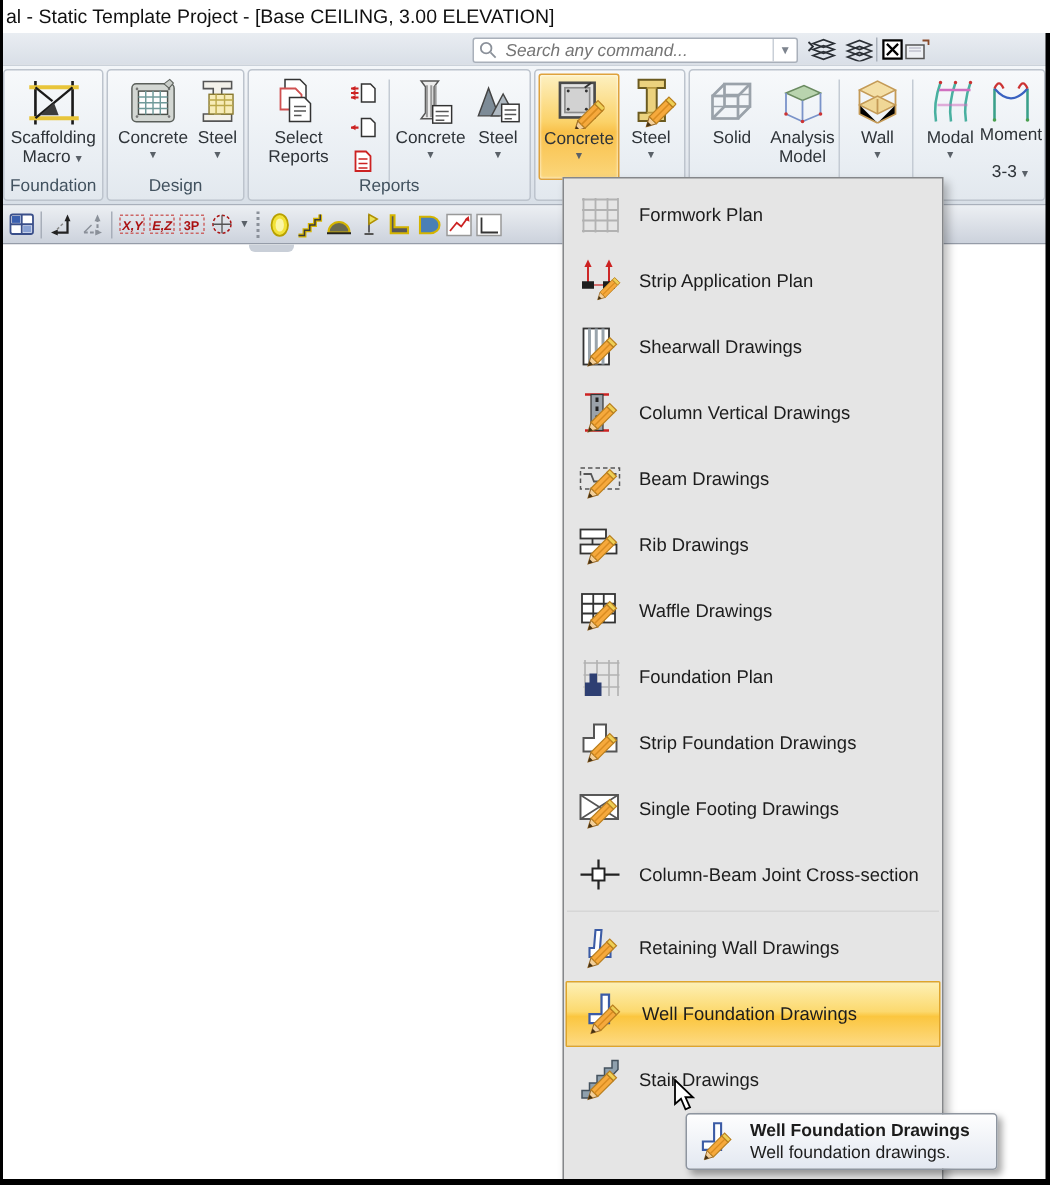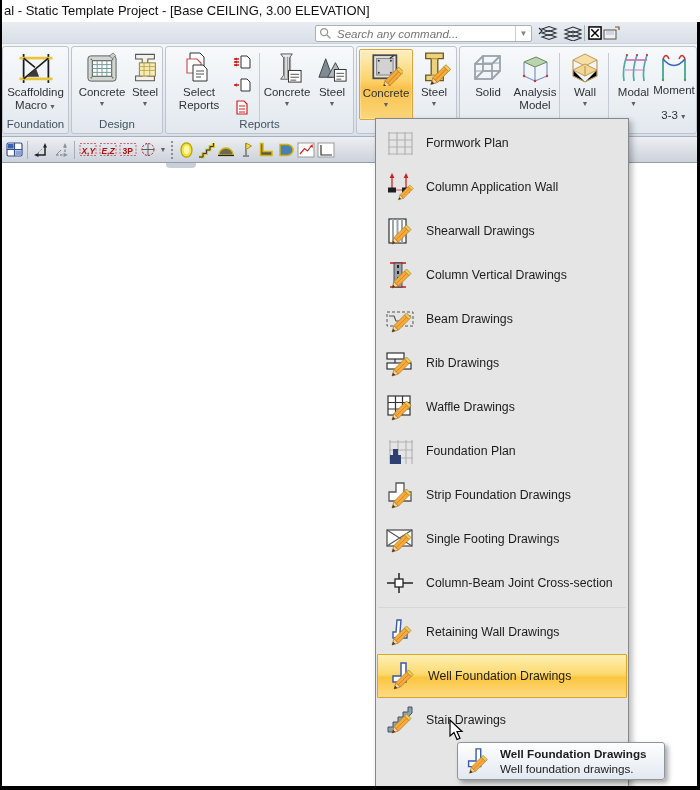--- a/index.html
+++ b/index.html
@@ -521,21 +521,21 @@
             <line x1="21" y1="5" x2="21" y2="18"></line>
             <line x1="7" y1="18" x2="21" y2="18" opacity="0.6"></line>
           </g>
         <polygon points="7,1 4.6,6 9.4,6" fill="#cc2222"></polygon>
           <polygon points="21,1 18.6,6 23.4,6" fill="#cc2222"></polygon>
         <rect x="3" y="15.5" width="8" height="5" fill="#1e1e1e"></rect>
           <rect x="17" y="15.5" width="8" height="5" fill="#1e1e1e"></rect>
         <use href="#pencil" transform="translate(8,6) scale(0.78)"></use>
       </svg>
     </span>
-    <span class="mi-label">Column Application Wall</span>
+    <span class="mi-label">Strip Application Plan</span>
   </div>
 
   <div class="menu-item">
     <span class="mi-icon">
       <svg width="30" height="30" viewBox="0 0 30 30">
         <rect x="4" y="3" width="17" height="24" fill="#fff" stroke="#333" stroke-width="1.2"></rect>
         <g stroke="#9aa4ac" stroke-width="2">
             <path d="M8 3v24M12.5 3v24M17 3v24"></path>
           </g>
         <use href="#pencil"></use>

